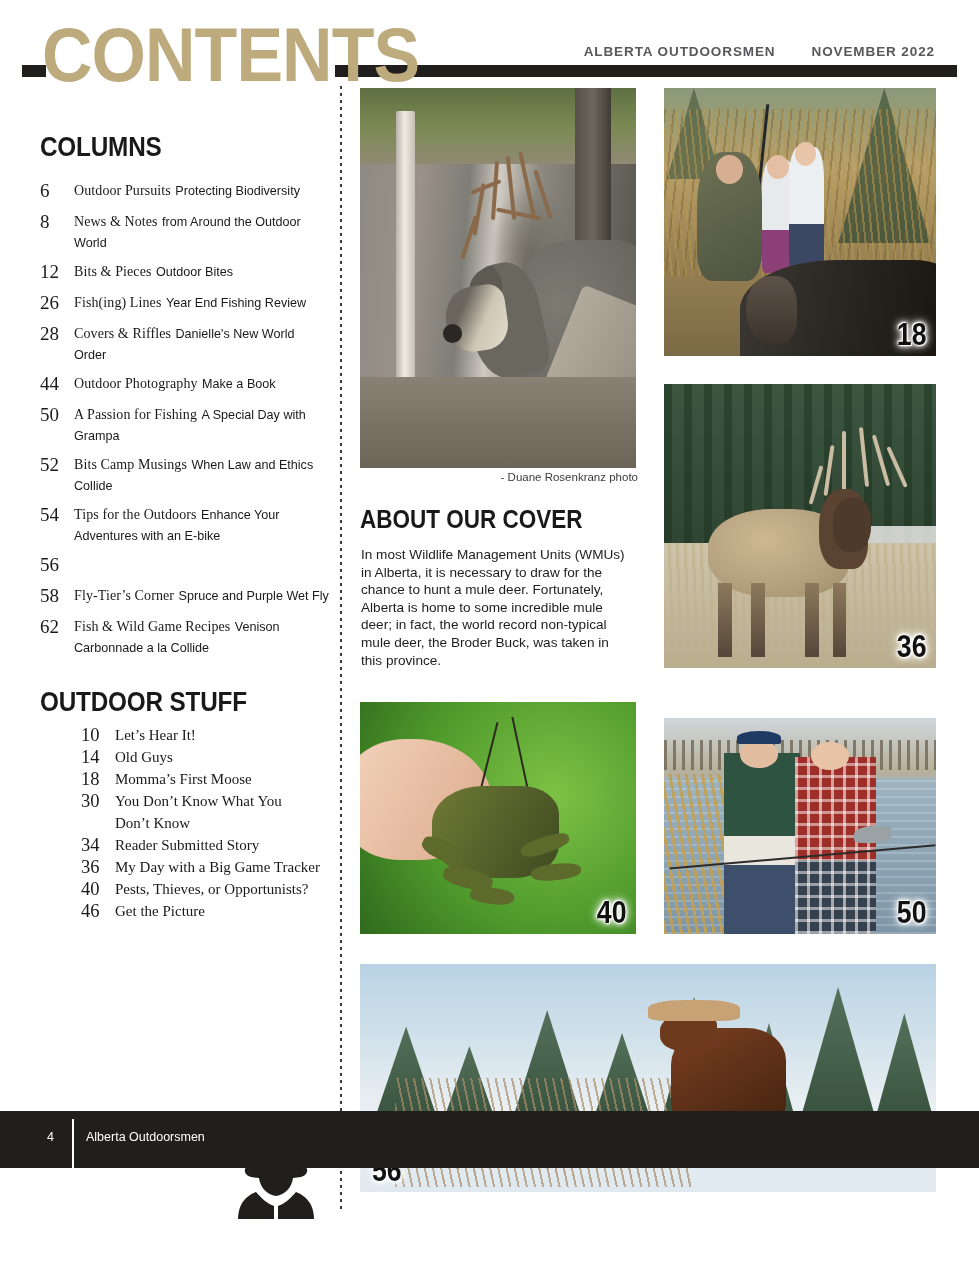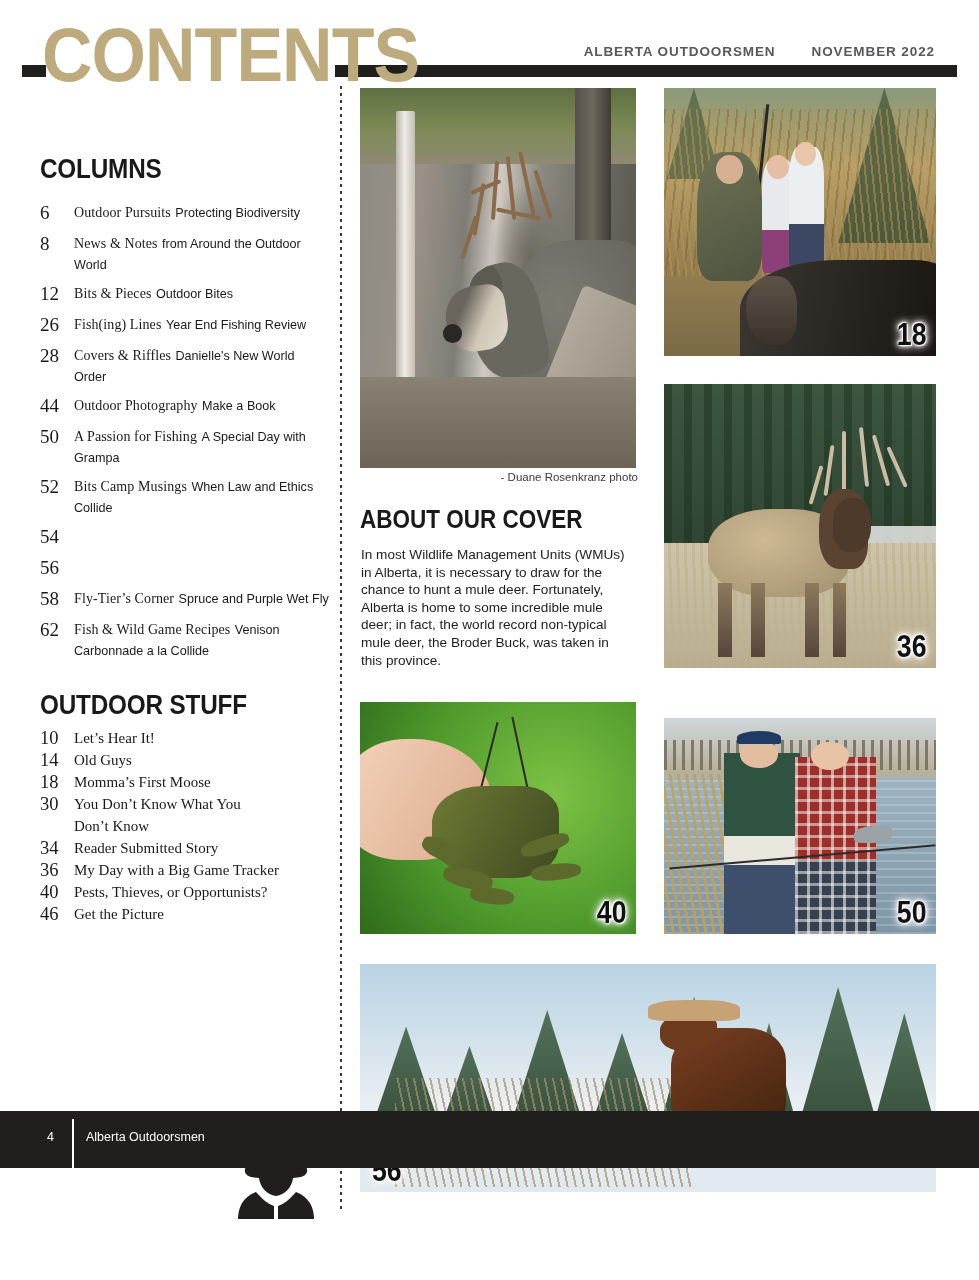--- a/index.html
+++ b/index.html
@@ -41,21 +41,21 @@
   }
 
   
   .v-divider{
     position:absolute; left:340px; top:86px; width:2px; height:1126px;
     background-image: linear-gradient(to bottom, #3a3a3a 0 3px, transparent 3px 7px);
     background-size:2px 7px;
   }
 
   
-  .left-col{ position:absolute; left:40px; top:154px; width:290px; }
+  .left-col{ position:absolute; left:40px; top:132px; width:290px; }
   .sec-head{
     font-family:"Liberation Sans", sans-serif;
     font-weight:700;
     font-size:27px;
     line-height:30px;
     letter-spacing:-0.2px;
     color:#191919;
     transform:scaleX(0.90);
     transform-origin:left center;
     white-space:nowrap;
@@ -77,21 +77,21 @@
   }
   .col-sub{
     font-family:"Liberation Sans", sans-serif;
     font-size:12.6px; line-height:17px;
     color:#191919; margin-top:2px;
   }
 
   .stuff-entry{ display:flex; line-height:22px; }
   .stuff-num{
     font-family:"Liberation Serif", serif;
-    font-size:18.5px; color:#191919; width:34px; flex:none;
+    font-size:18.5px; color:#191919; width:34px; flex:none;margin-left:41px;
   }
   .stuff-title{
     font-family:"Liberation Serif", serif;
     font-size:15px; color:#191919; flex:1;
   }
   .stuff-title .cont{ display:block; }
 
   
   .deer-sil{
     position:absolute; left:216px; top:1118px;
@@ -364,20 +364,24 @@
     </div>
     <div class="col-entry">
       <span class="col-num">52</span>
       <span class="col-body">
         <span class="col-title">Bits Camp Musings</span>
         <span class="col-sub">When Law and Ethics Collide</span>
       </span>
     </div>
     <div class="col-entry">
       <span class="col-num">54</span>
+      <span class="col-body">
+        <span class="col-title">Tips for the Outdoors</span>
+        <span class="col-sub">Enhance Your Adventures with an E-bike</span>
+      </span>
     </div>
     <div class="col-entry">
       <span class="col-num">56</span>
     </div>
     <div class="col-entry">
       <span class="col-num">58</span>
       <span class="col-body">
         <span class="col-title">Fly-Tier’s Corner</span>
         <span class="col-sub">Spruce and Purple Wet Fly</span>
       </span>

